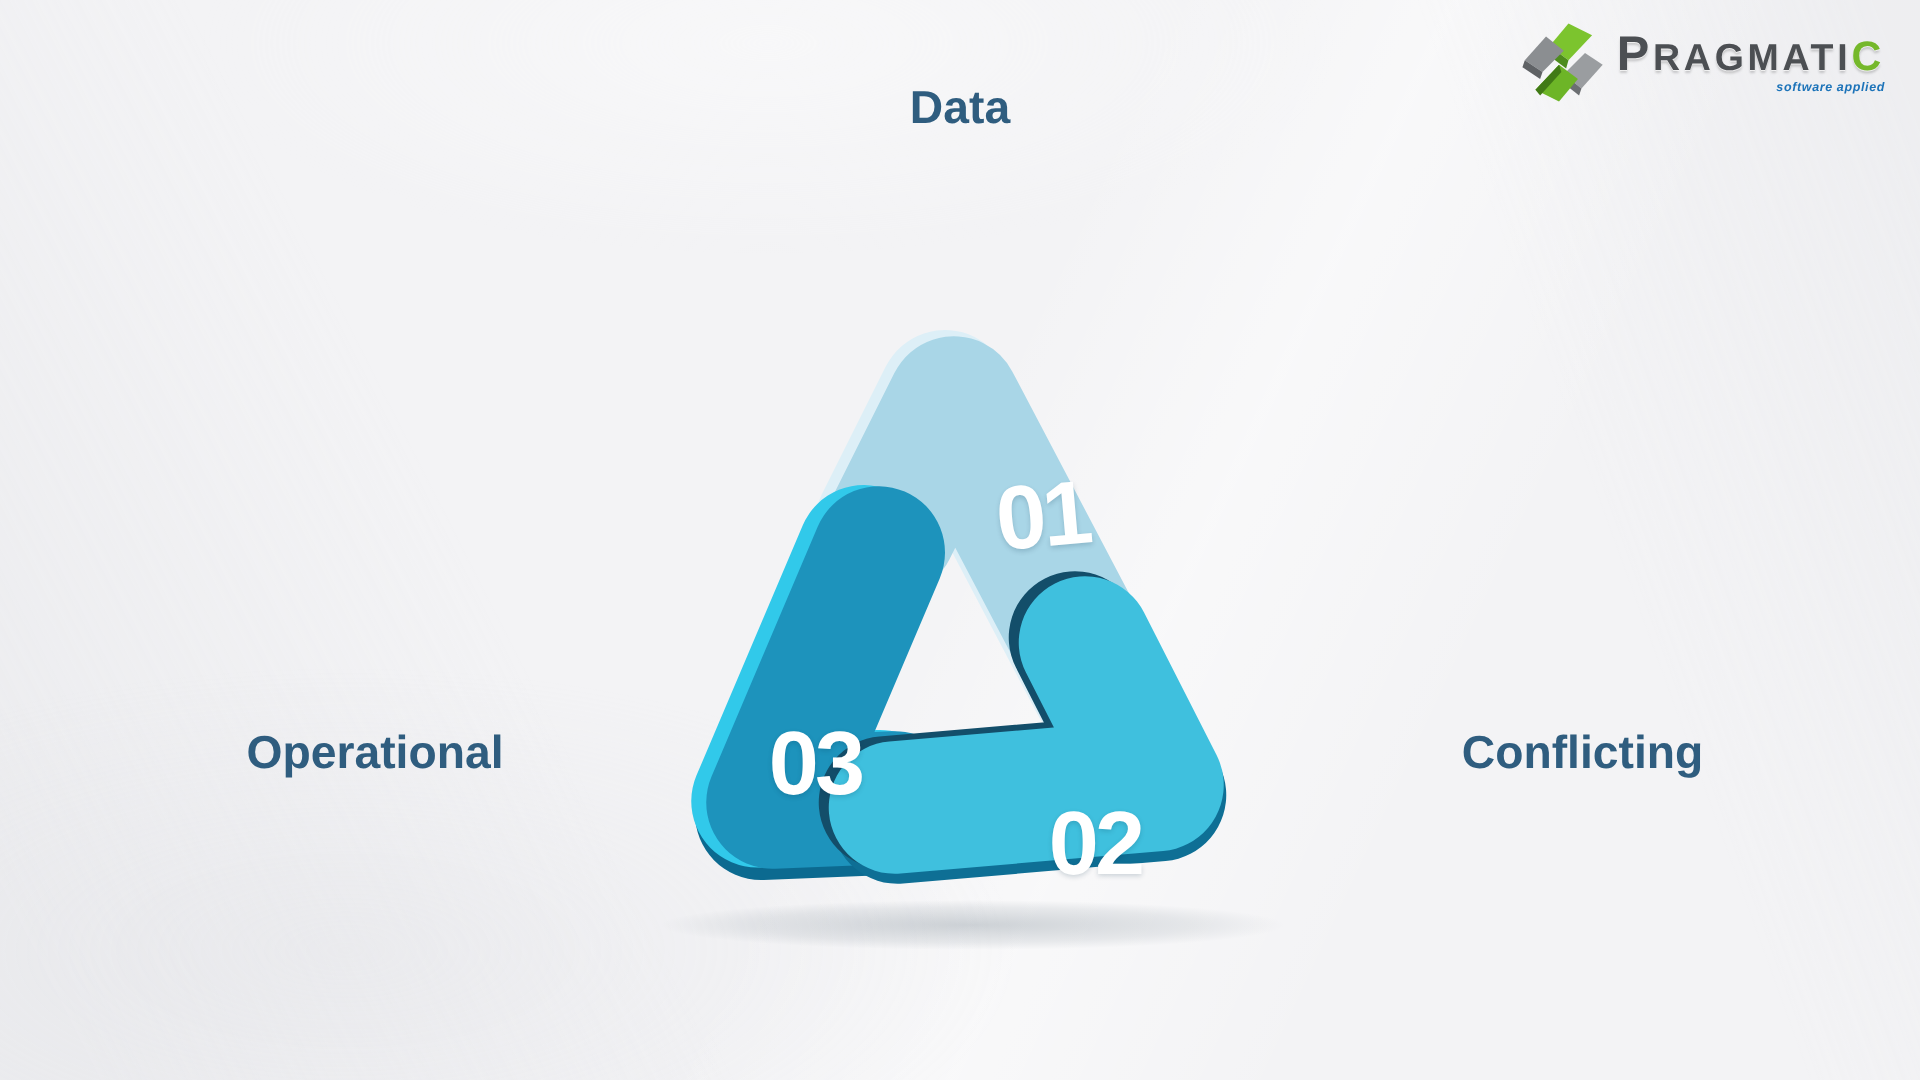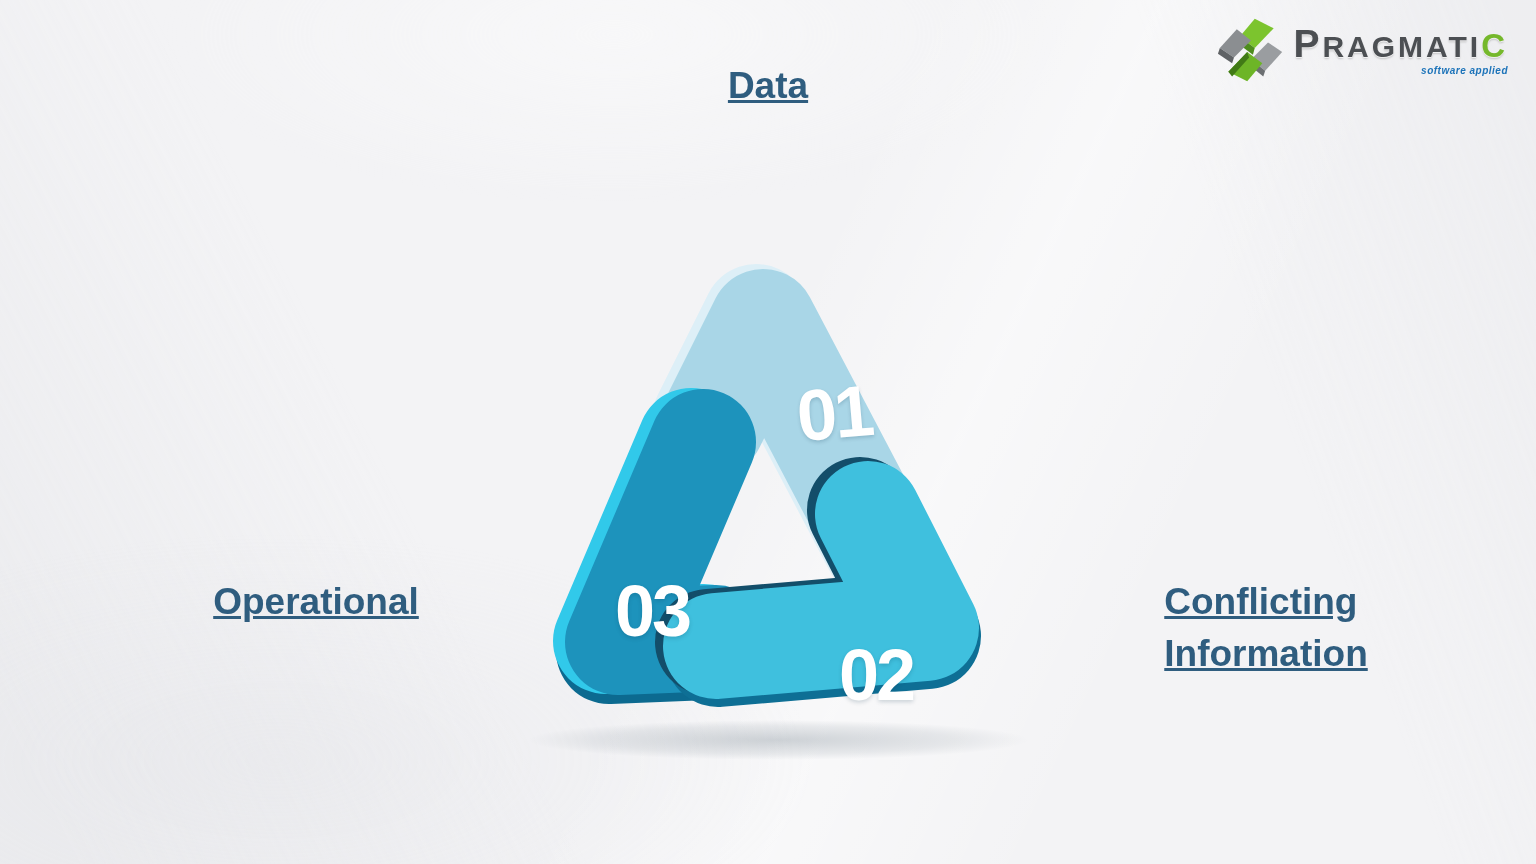--- a/index.html
+++ b/index.html
@@ -81,28 +81,27 @@
   .num-03{left:652px;top:611px;}
 
   
   .heading{
     position:absolute;
     z-index:3;
     color:var(--heading-color);
     font-weight:700;
     font-size:37px;
     line-height:52px;
-    text-align:left;
+    text-align:right;
     transform:translateX(-50%);
     white-space:nowrap;
-    text-decoration:underline;
   }
   .heading span{display:block;}
   .heading-top{left:768px;top:60px;}
-  .heading-left{left:316px;top:576px;}
+  .heading-left{left:300px;top:576px;}
   .heading-right{left:1266px;top:576px;}
 </style>
 </head>
 <body>
 
 <div class="fold fold-1"></div>
 <div class="fold fold-2"></div>
 <div class="fold fold-3"></div>
 
 <svg class="diagram-svg" width="1536" height="864" viewBox="0 0 1536 864">
@@ -133,21 +132,20 @@
 <div class="seg-number num-03">03</div>
 
 <div class="heading heading-top">
   <span>Data</span>
 </div>
 <div class="heading heading-left">
   <span>Operational</span>
 </div>
 <div class="heading heading-right">
   <span>Conflicting</span>
-  <span>Information</span>
 </div>
 
 <div class="logo">
   <svg class="logo-icon" viewBox="0 0 72 72">
 
     <polygon points="40,3 60,13 40,34 24,22" fill="#7cc42e"></polygon>
     <polygon points="24,22 40,34 38,41 22,29" fill="#4d8c1d"></polygon>
     <polygon points="69,38 51,58 36,46 54,28" fill="#9a9da0"></polygon>
     <polygon points="36,46 51,58 49,64 34,52" fill="#6c6f72"></polygon>
     <polygon points="32,69 12,59 32,38 48,50" fill="#6db527"></polygon>

